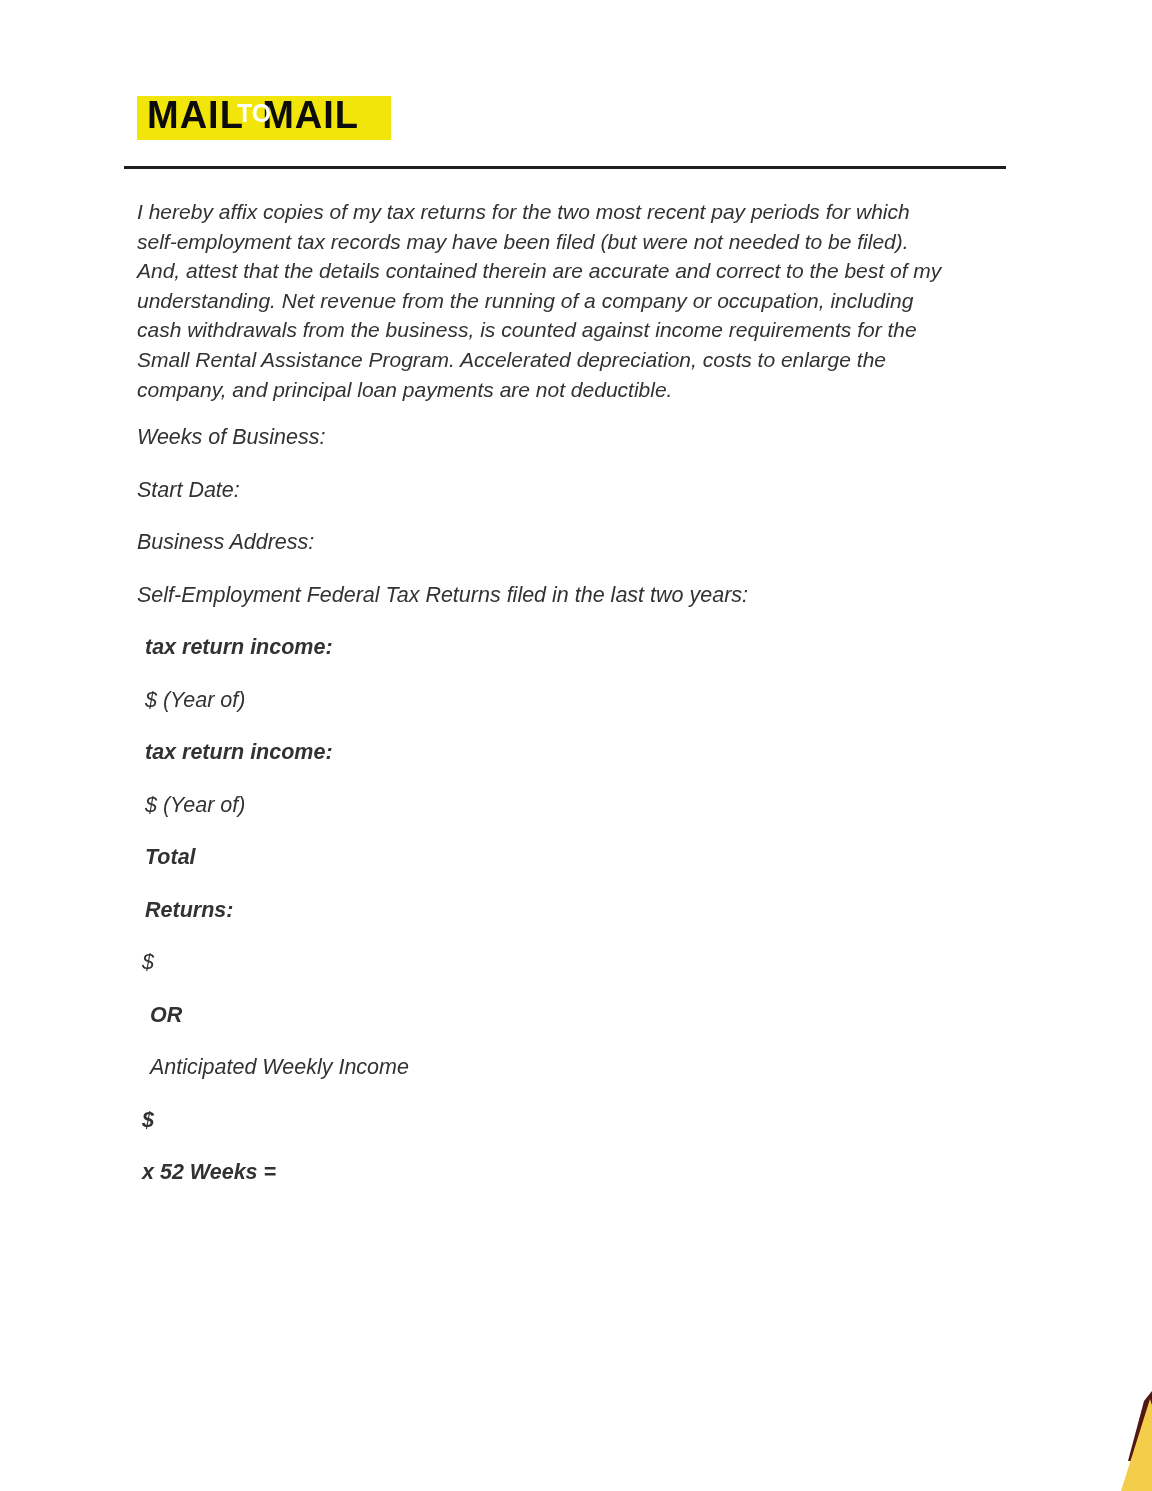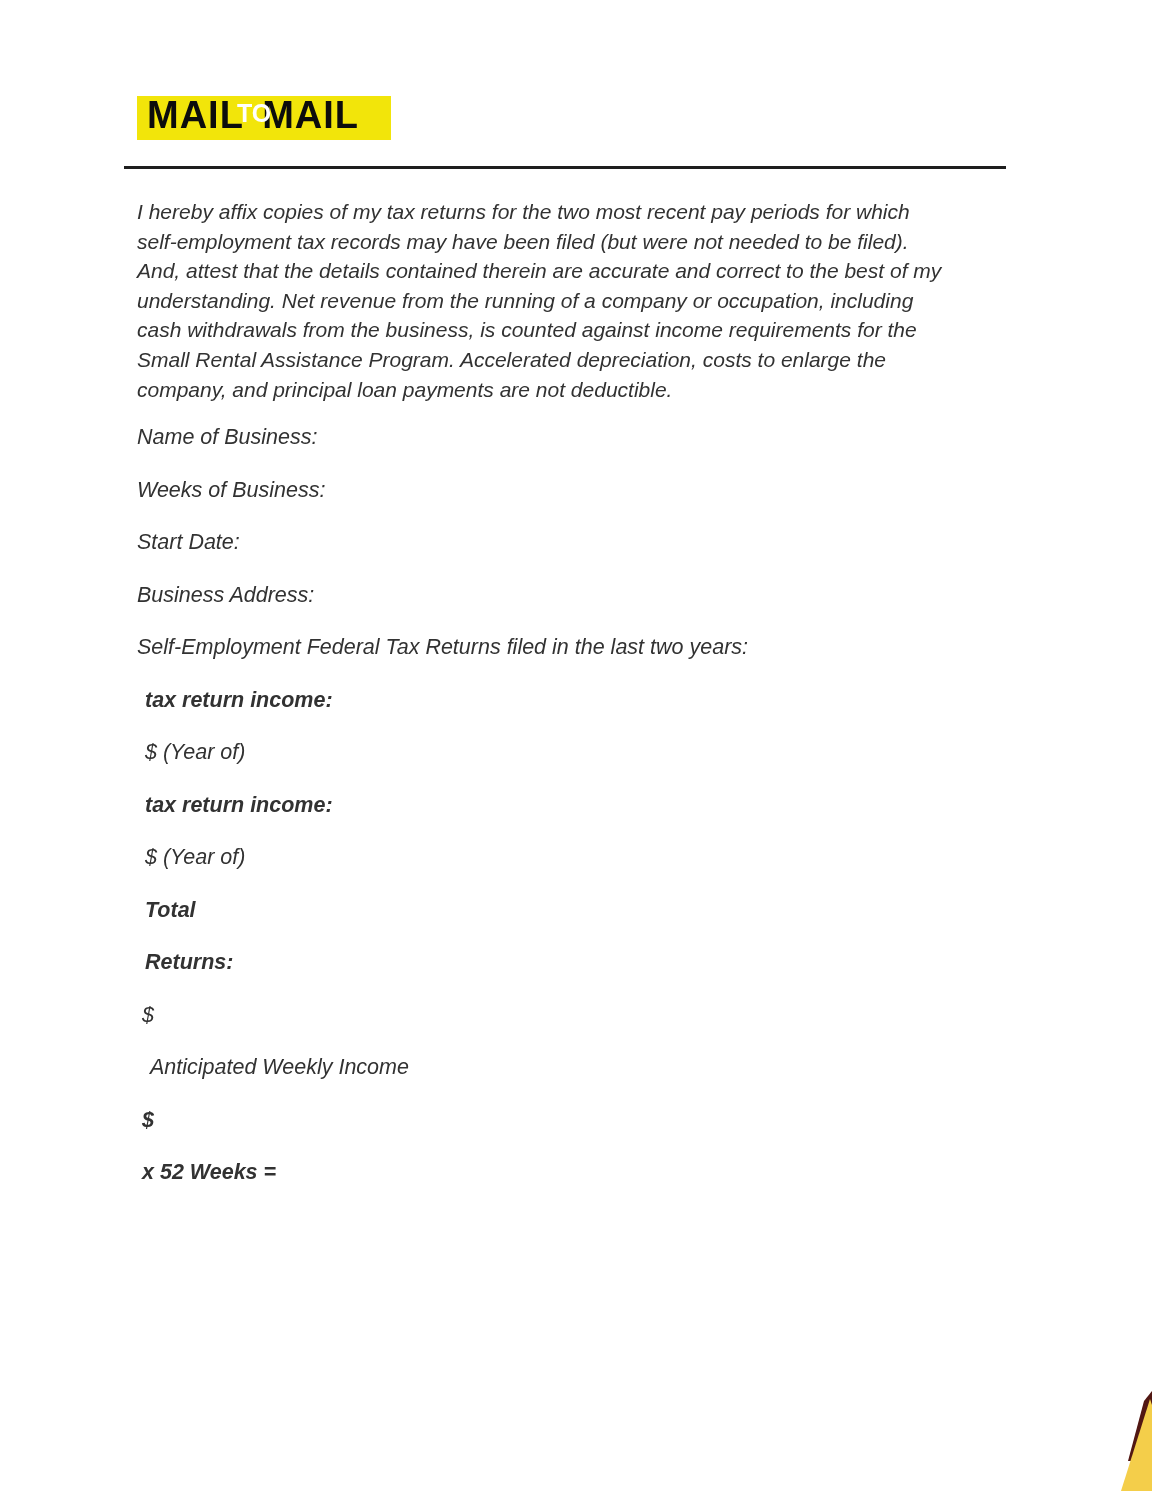--- a/index.html
+++ b/index.html
@@ -81,32 +81,32 @@
 
   <div class="content">
     <p class="intro">I hereby affix copies of my tax returns for the two most recent pay periods for which
 self-employment tax records may have been filed (but were not needed to be filed).
 And, attest that the details contained therein are accurate and correct to the best of my
 understanding. Net revenue from the running of a company or occupation, including
 cash withdrawals from the business, is counted against income requirements for the
 Small Rental Assistance Program. Accelerated depreciation, costs to enlarge the
 company, and principal loan payments are not deductible.</p>
 
-    <div class="field">Name of Business:</div>
     <div class="field">Weeks of Business:</div>
     <div class="field">Start Date:</div>
     <div class="field">Business Address:</div>
     <div class="field">Self-Employment Federal Tax Returns filed in the last two years:</div>
     <div class="field f-b in1">tax return income:</div>
     <div class="field in1">$ (Year of)</div>
     <div class="field f-b in1">tax return income:</div>
     <div class="field in1">$ (Year of)</div>
     <div class="field f-b in1">Total</div>
     <div class="field f-b in1">Returns:</div>
     <div class="field in3">$</div>
+    <div class="field f-b in2">OR</div>
     <div class="field in2">Anticipated Weekly Income</div>
     <div class="field f-b in3">$</div>
     <div class="field f-b in3">x 52 Weeks =</div>
   </div>
 
   <svg class="corner" viewBox="0 0 64 112" aria-hidden="true">
     <polygon points="56,22 64,12 64,32 46,82 40,82" fill="#511713"></polygon>
     <polygon points="62,20 64,26 64,112 33,112" fill="#f4ce4a"></polygon>
   </svg>
 

